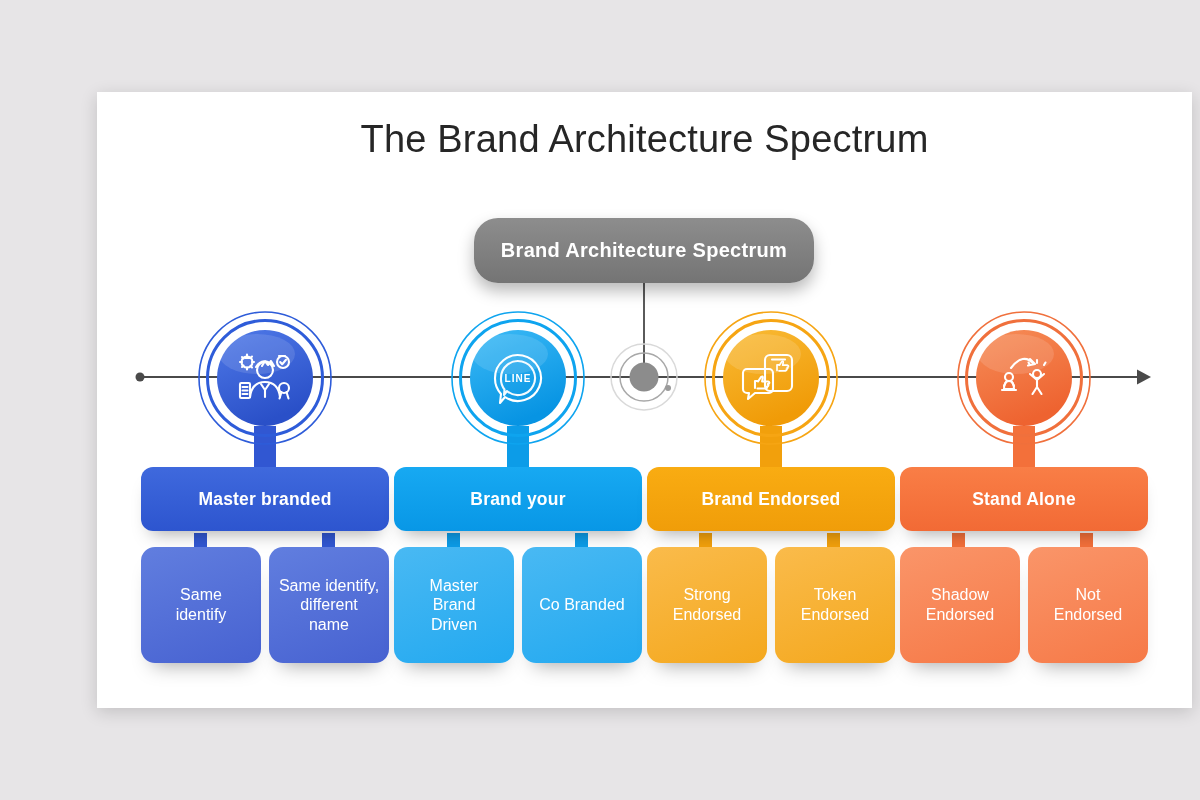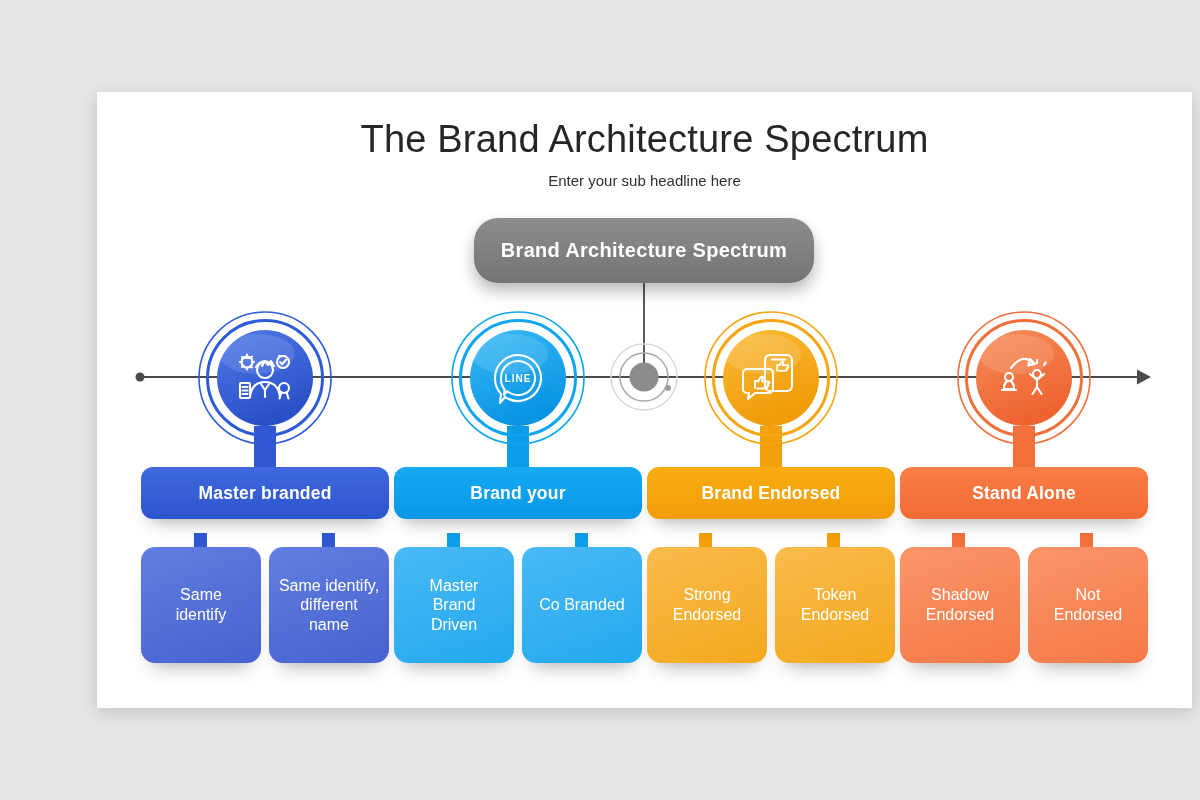--- a/index.html
+++ b/index.html
@@ -37,21 +37,21 @@
   .g2{--main-top:#17a9f2;--main-bot:#0897e6;--child-top:#49b9f3;--child-bot:#23a9f0;--stem:#0c9ce8;}
   .g3{--main-top:#f9ac12;--main-bot:#f09d09;--child-top:#fabb4b;--child-bot:#f4a81e;--stem:#f2a00c;}
   .g4{--main-top:#f97e46;--main-bot:#f26a35;--child-top:#fa9569;--child-bot:#f67947;--stem:#f3703a;}
   .circle-stem{
     position:absolute;top:334px;width:22px;height:46px;background:var(--stem);z-index:2;
   }
   .child-stem{
     position:absolute;top:441px;width:13px;height:16px;background:var(--stem);z-index:2;
   }
   .main-box{
-    position:absolute;top:375px;width:248px;height:52px;border-radius:12px;
+    position:absolute;top:375px;width:248px;height:64px;border-radius:12px;
     background:linear-gradient(180deg,var(--main-top),var(--main-bot));
     box-shadow:0 12px 18px -10px rgba(0,0,0,.35);
     display:flex;align-items:center;justify-content:center;
     color:#fff;font-size:17.5px;font-weight:700;letter-spacing:.2px;z-index:3;
   }
   .child-box{
     position:absolute;top:455px;width:120px;height:116px;border-radius:14px;
     background:linear-gradient(160deg,var(--child-top),var(--child-bot));
     box-shadow:0 14px 20px -12px rgba(0,0,0,.35);
     display:flex;align-items:center;justify-content:center;text-align:center;
@@ -59,21 +59,20 @@
   }
   .child-box span{white-space:pre-line;}
   .group-circle{position:absolute;top:216px;width:140px;height:140px;z-index:4;}
 </style>
 </head>
 <body>
 
 <div class="slide-card">
 
   <div class="title">The Brand Architecture Spectrum</div>
-  <div class="subtitle">Enter your sub headline here</div>
 
   <div class="vline"></div>
 
   <div class="center-label">
     <span>Brand Architecture Spectrum</span>
   </div>
 
   <svg class="timeline-svg" width="1095" height="85" viewBox="0 0 1095 85">
     <line x1="43" y1="40" x2="1042" y2="40" stroke="#4a4a4a" stroke-width="2"></line>
     <circle cx="43" cy="40" r="4.5" fill="#4a4a4a"></circle>

